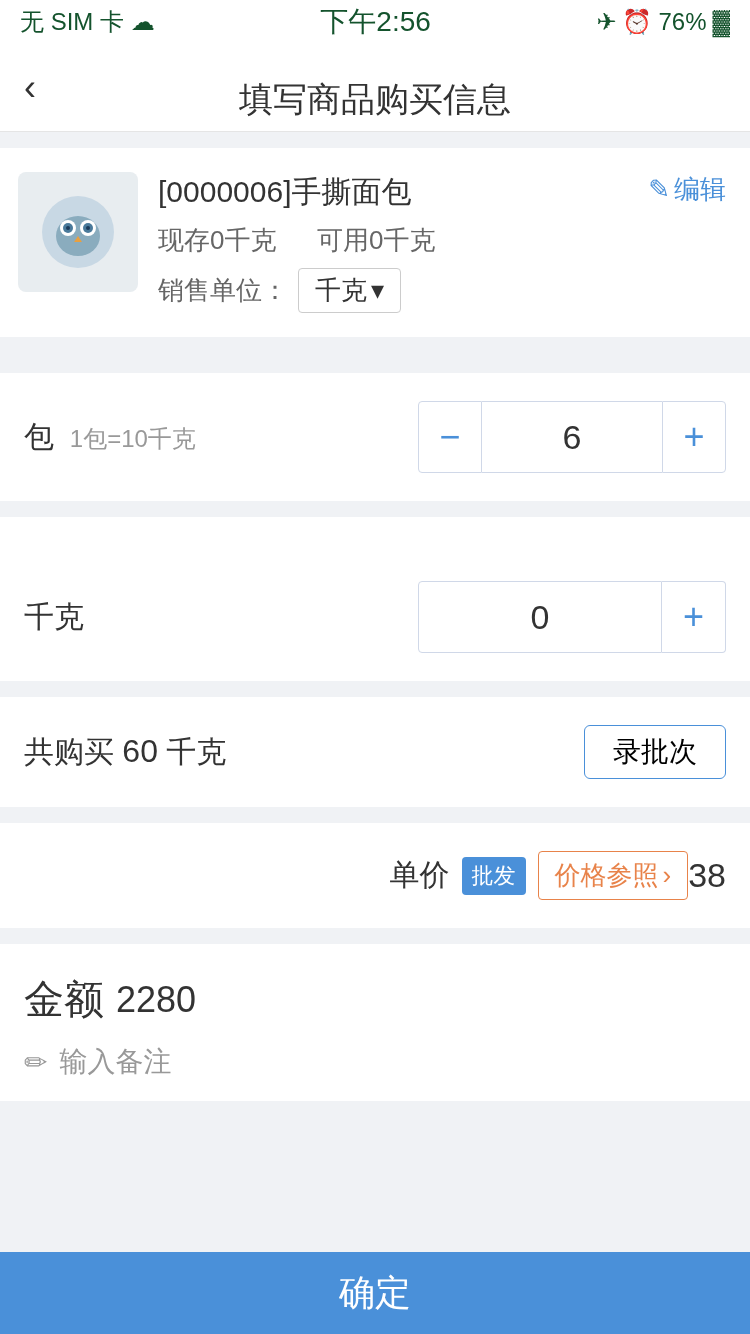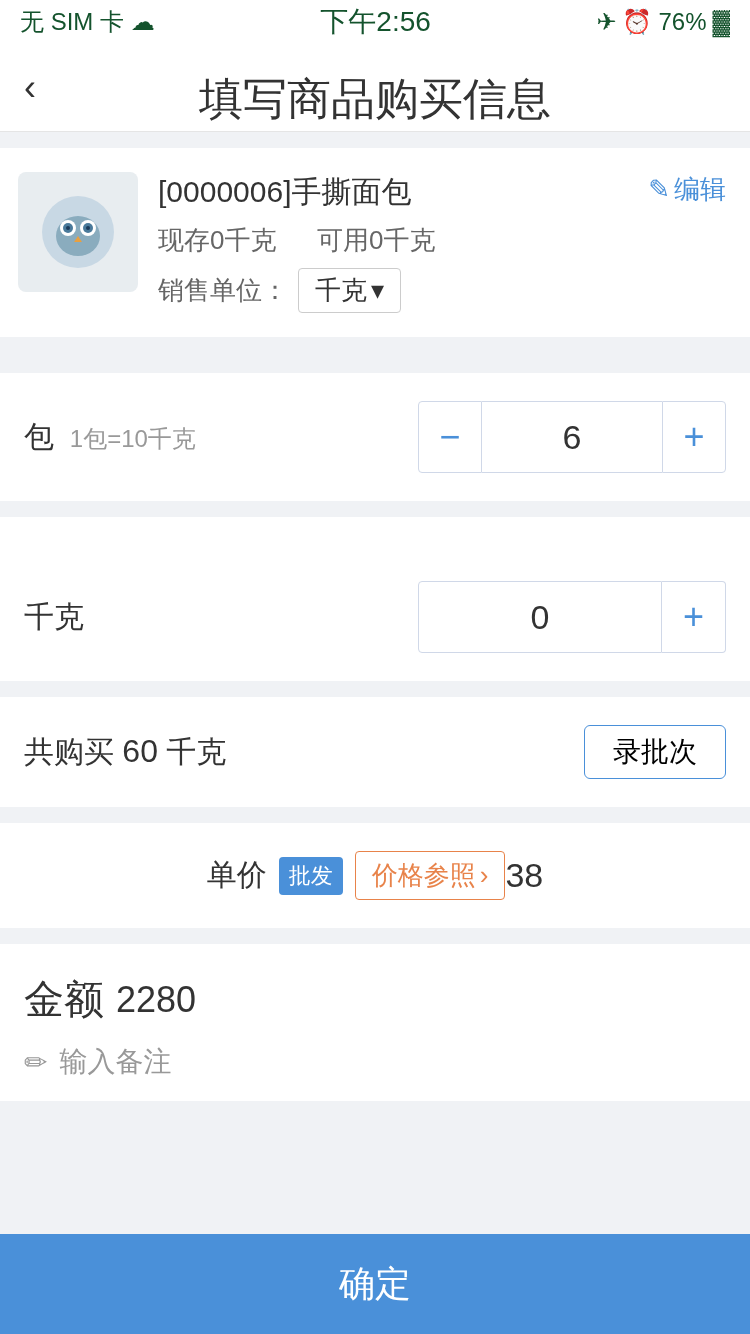--- a/index.html
+++ b/index.html
@@ -41,21 +41,21 @@
       border-bottom: 1px solid #e5e5e5;
     }
     .nav-back {
       position: absolute;
       left: 24px;
       font-size: 36px;
       color: #333;
       cursor: pointer;
     }
     .nav-title {
-      font-size: 44px;
+      font-size: 34px;
       font-weight: 500;
       color: #333;
       margin-top: 24px;
     }
 
     
     .product-card {
       background: #fff;
       padding: 24px 18px;
       display: flex;
@@ -192,21 +192,21 @@
       cursor: pointer;
     }
 
     
     .price-section {
       background: #fff;
       margin-top: 16px;
       padding: 28px 24px;
       display: flex;
       align-items: center;
-      justify-content: center;
+      justify-content: flex-end;
     }
     .price-left { display: flex; align-items: center; gap: 12px; }
     .price-label { font-size: 30px; color: #333; }
     .tag-pifa {
       background: #4a90d9;
       color: #fff;
       font-size: 22px;
       padding: 4px 10px;
       border-radius: 4px;
     }
@@ -240,21 +240,21 @@
       background: #f0f2f5;
       height: 300px;
     }
 
     
     .confirm-btn {
       position: fixed;
       bottom: 0;
       left: 0;
       width: 750px;
-      height: 100px;
+      height: 82px;
       background: #4a90d9;
       color: #fff;
       font-size: 36px;
       display: flex;
       align-items: center;
       justify-content: center;
       cursor: pointer;
       border: none;
     }
   </style>

